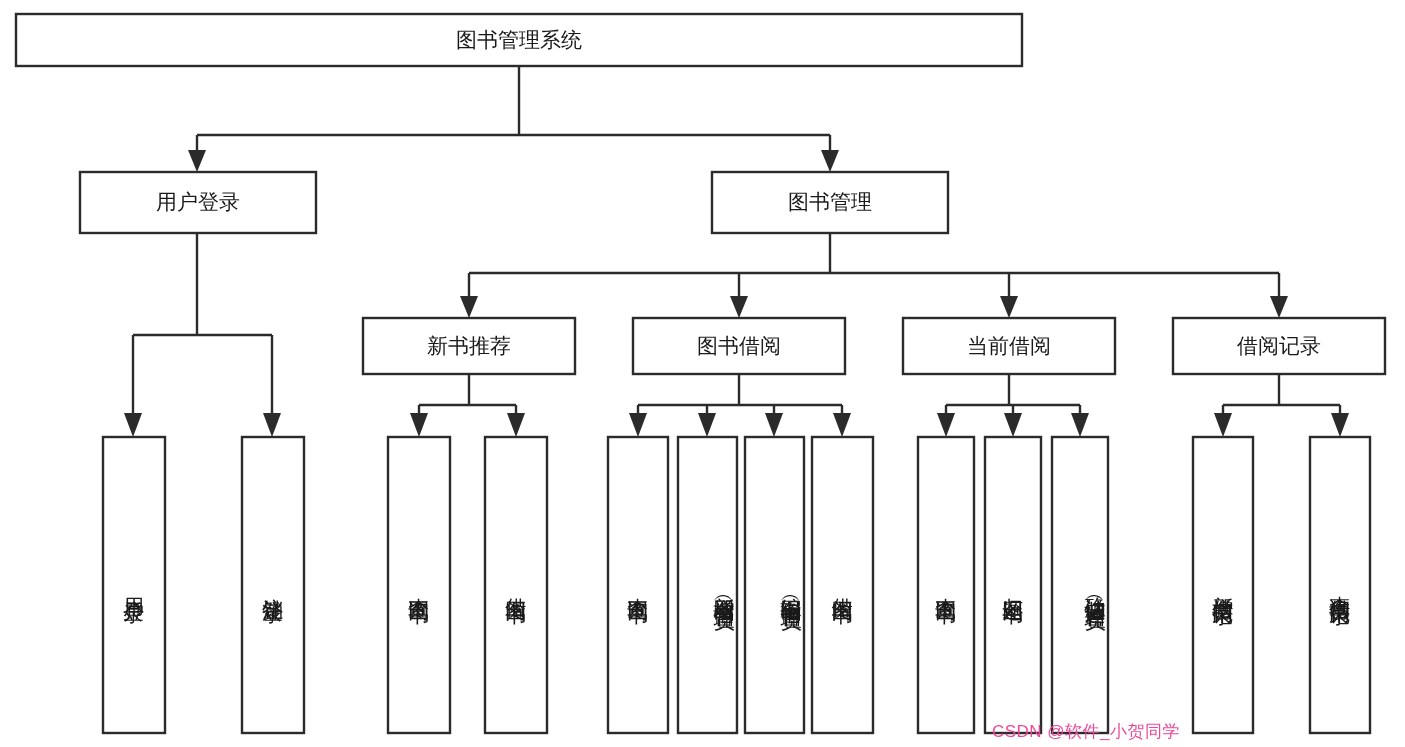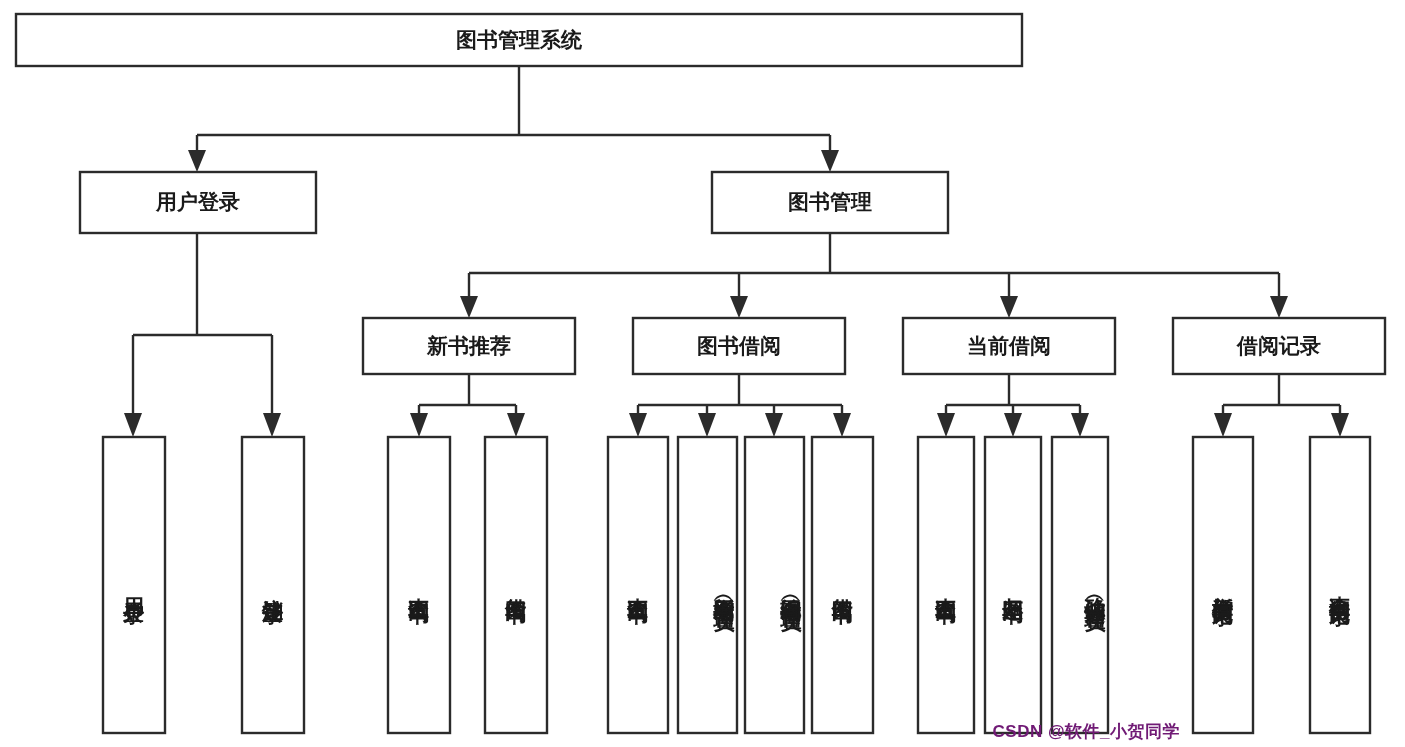--- a/index.html
+++ b/index.html
@@ -11,21 +11,20 @@
     width: 1405px;
     height: 747px;
     font-family: "Liberation Sans", "DejaVu Sans", sans-serif;
     overflow: hidden;
   }
   #diagram-root {
     position: relative;
     width: 1188px;
     height: 747px;
     background: #ffffff;
-    font-weight: bold;
   }
   svg.canvas {
     position: absolute;
     left: 0;
     top: 0;
     width: 1405px;
     height: 747px;
   }
   .node-rect {
     fill: #ffffff;
@@ -63,21 +62,21 @@
     color: #1a1a1a;
     white-space: nowrap;
     pointer-events: none;
   }
   .watermark {
     position: absolute;
     right: 8px;
     bottom: 4px;
     font-family: "Liberation Sans", "DejaVu Sans", sans-serif;
     font-size: 17px;
-    color: #701a75;
+    color: #ec4899;
     letter-spacing: 0.5px;
     white-space: nowrap;
   }
 </style>
 </head>
 <body>
 
 <div id="diagram-root">
 
   <svg class="canvas" viewBox="0 0 1405 747">

